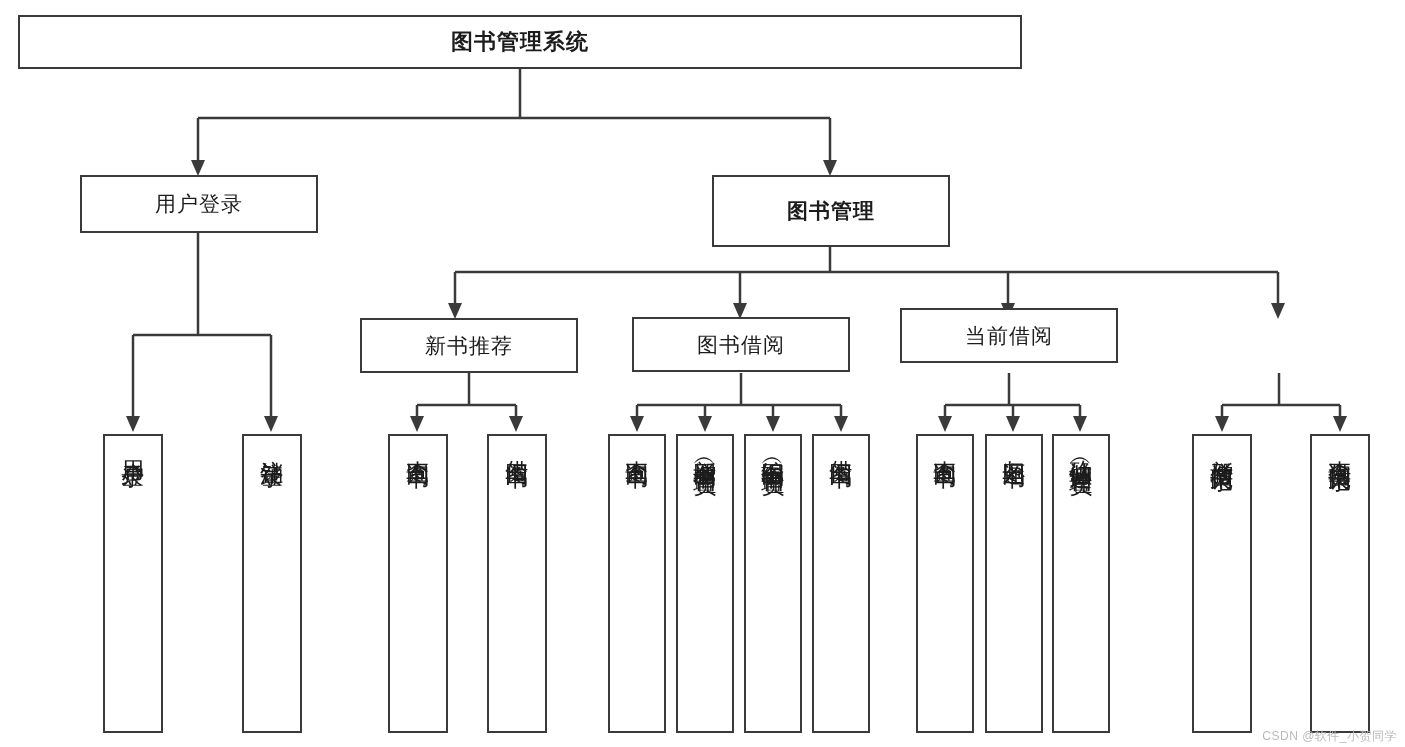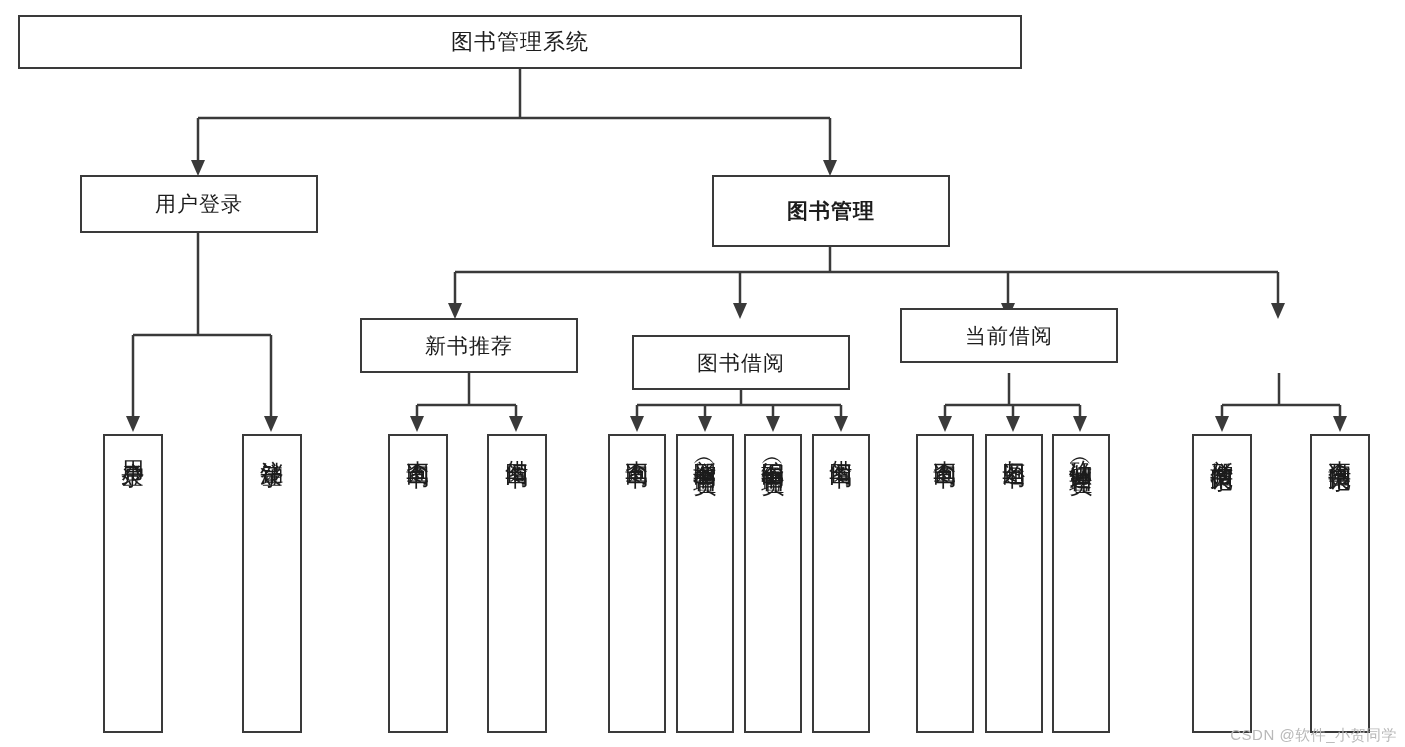--- a/index.html
+++ b/index.html
@@ -53,21 +53,21 @@
     white-space: nowrap;
     color: #1c1c1c;
   }
   .node.root {
     font-size: 22px;
   }
   #watermark {
     position: absolute;
     right: 8px;
     bottom: 2px;
-    font-size: 15px;
+    font-size: 12px;
     color: #b9b9b9;
     letter-spacing: 0.5px;
     white-space: nowrap;
   }
 </style>
 </head>
 <body>
 
 <div id="canvas">
 
@@ -119,35 +119,35 @@
       <line x1="1080" y1="405" x2="1080" y2="418" stroke="#3a3a3a" stroke-width="2.5"></line>
       <polygon points="1073,416 1087,416 1080,432" fill="#3a3a3a"></polygon>
       <line x1="1279" y1="373" x2="1279" y2="405" stroke="#3a3a3a" stroke-width="2.5"></line>
       <line x1="1222" y1="405" x2="1340" y2="405" stroke="#3a3a3a" stroke-width="2.5"></line>
       <line x1="1222" y1="405" x2="1222" y2="418" stroke="#3a3a3a" stroke-width="2.5"></line>
       <polygon points="1215,416 1229,416 1222,432" fill="#3a3a3a"></polygon>
       <line x1="1340" y1="405" x2="1340" y2="418" stroke="#3a3a3a" stroke-width="2.5"></line>
       <polygon points="1333,416 1347,416 1340,432" fill="#3a3a3a"></polygon>
     </svg>
 
-  <div class="node root horizontal" style="left: 18px; top: 15px; width: 1004px; height: 54px;">
+  <div class="node root horizontal" style="left: 18px; top: 15px; width: 1004px; height: 54px; font-weight: bold;">
       <span>图书管理系统</span>
     </div>
 
   <div class="node horizontal" style="left: 80px; top: 175px; width: 238px; height: 58px;">
       <span>用户登录</span>
     </div>
   <div class="node horizontal" style="left: 712px; top: 175px; width: 238px; height: 72px; font-weight: bold;">
       <span>图书管理</span>
     </div>
 
   <div class="node horizontal" style="left: 360px; top: 318px; width: 218px; height: 55px;">
       <span>新书推荐</span>
     </div>
-  <div class="node horizontal" style="left: 632px; top: 335px; width: 218px; height: 55px;">
+  <div class="node horizontal" style="left: 632px; top: 317px; width: 218px; height: 55px;">
       <span>图书借阅</span>
     </div>
   <div class="node horizontal" style="left: 900px; top: 308px; width: 218px; height: 55px;">
       <span>当前借阅</span>
     </div>
 
   <div class="node vertical" style="left: 103px; top: 434px; width: 60px; height: 299px;">
       <span class="vlabel">用户登录</span>
     </div>
   <div class="node vertical" style="left: 242px; top: 434px; width: 60px; height: 299px;">

